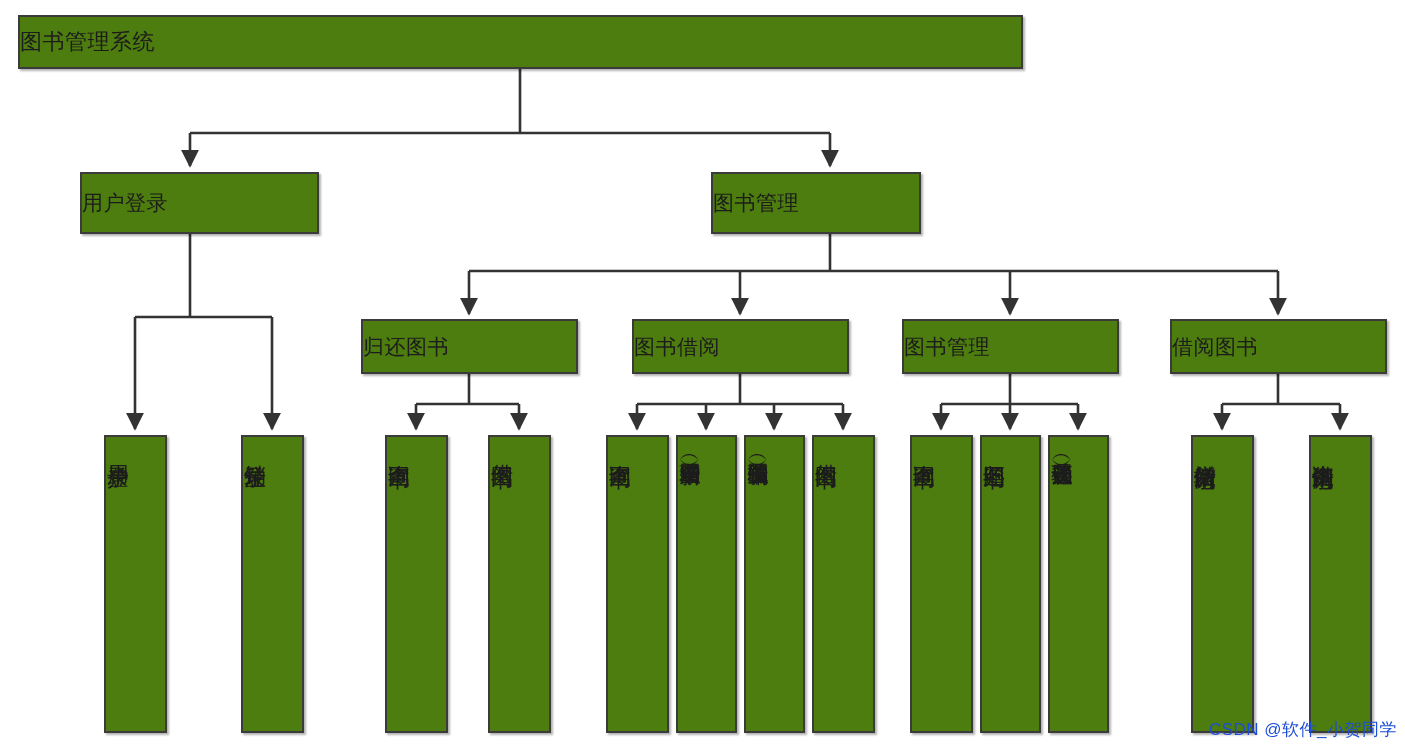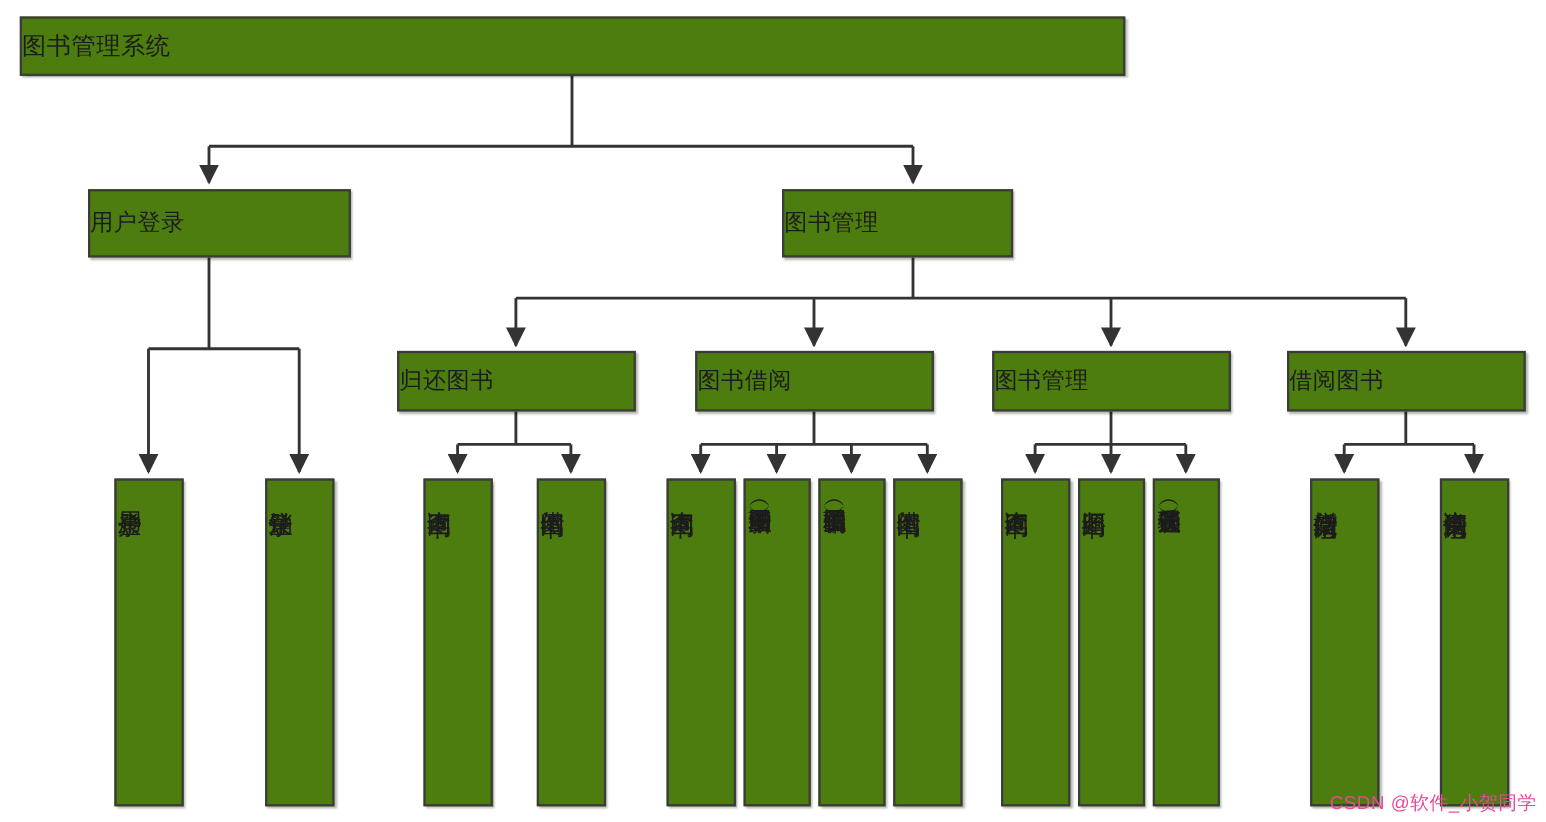--- a/index.html
+++ b/index.html
@@ -63,21 +63,21 @@
     letter-spacing: 0px;
   }
   #root-node .lbl {
     font-size: 22px;
   }
   #watermark {
     position: absolute;
     right: 8px;
     bottom: 6px;
     font-size: 17px;
-    color: #ec4899;
+    color: #1d4ed8;
     letter-spacing: 0.5px;
     white-space: nowrap;
     z-index: 6;
     pointer-events: none;
   }
 </style>
 </head>
 <body>
 
 <div id="canvas">

